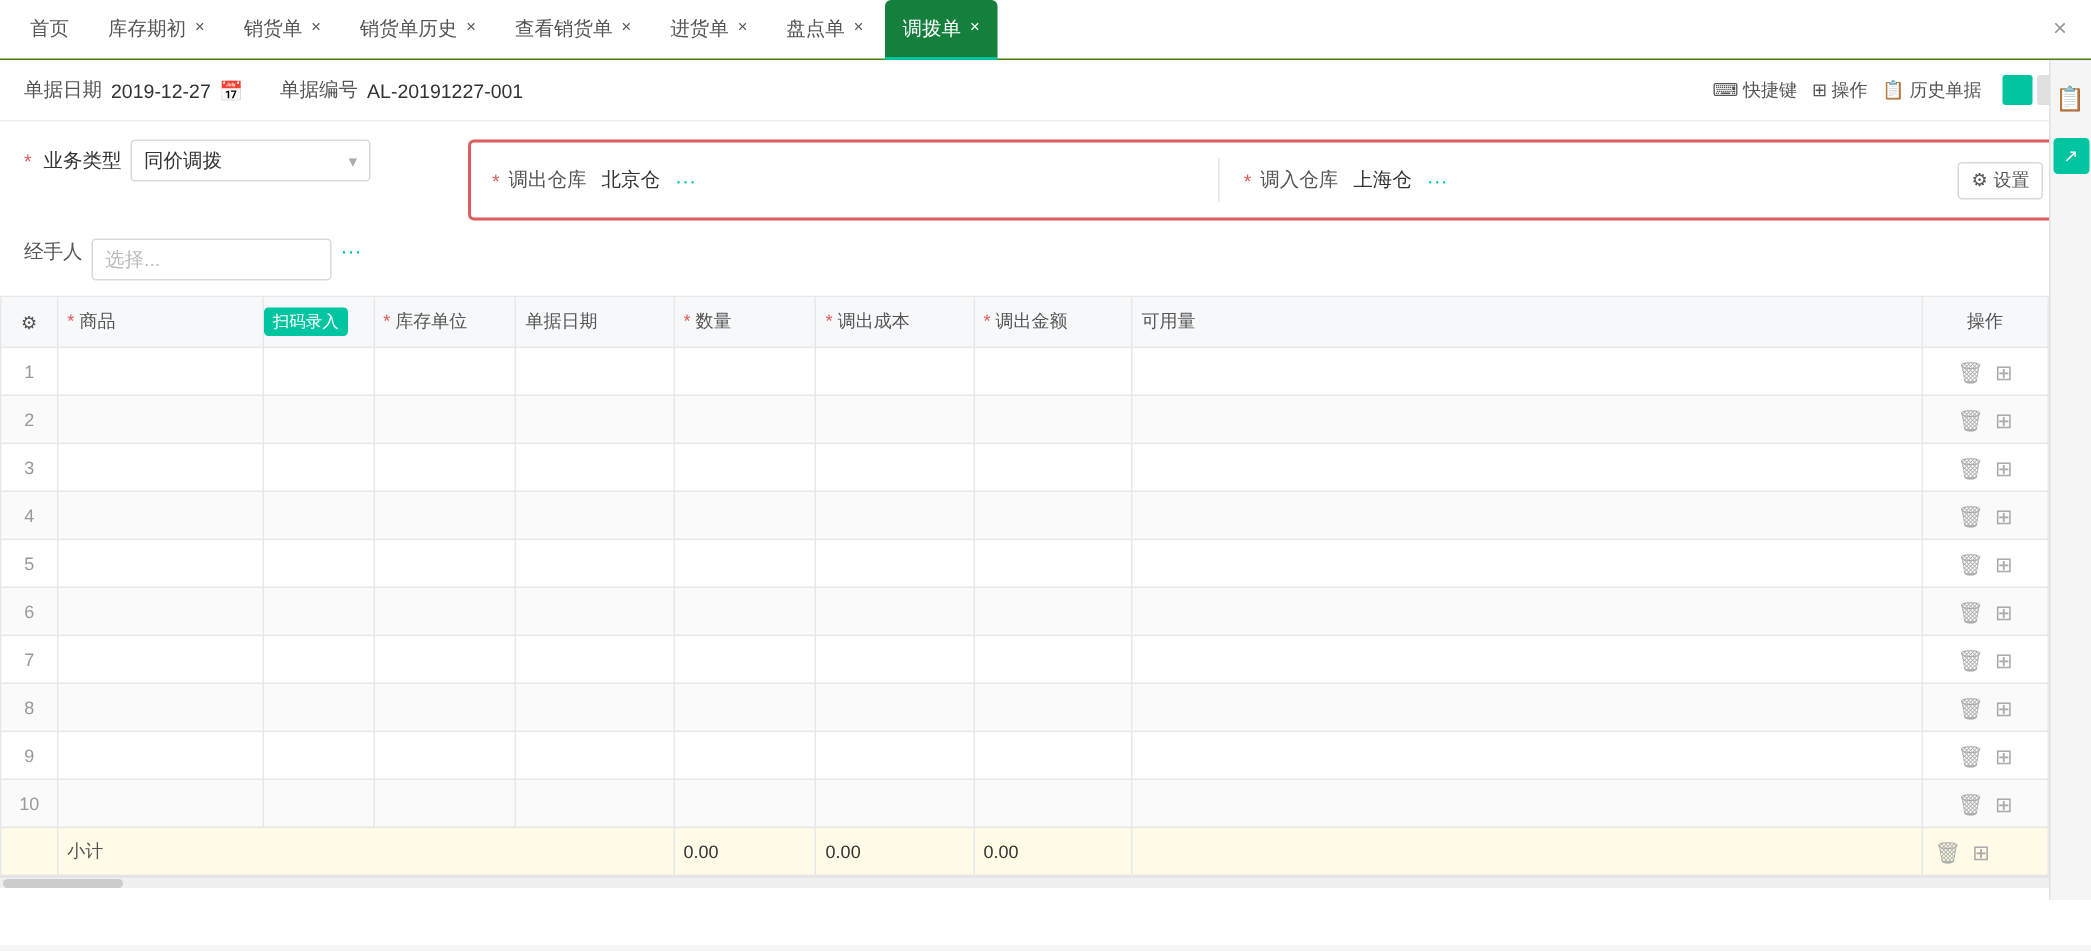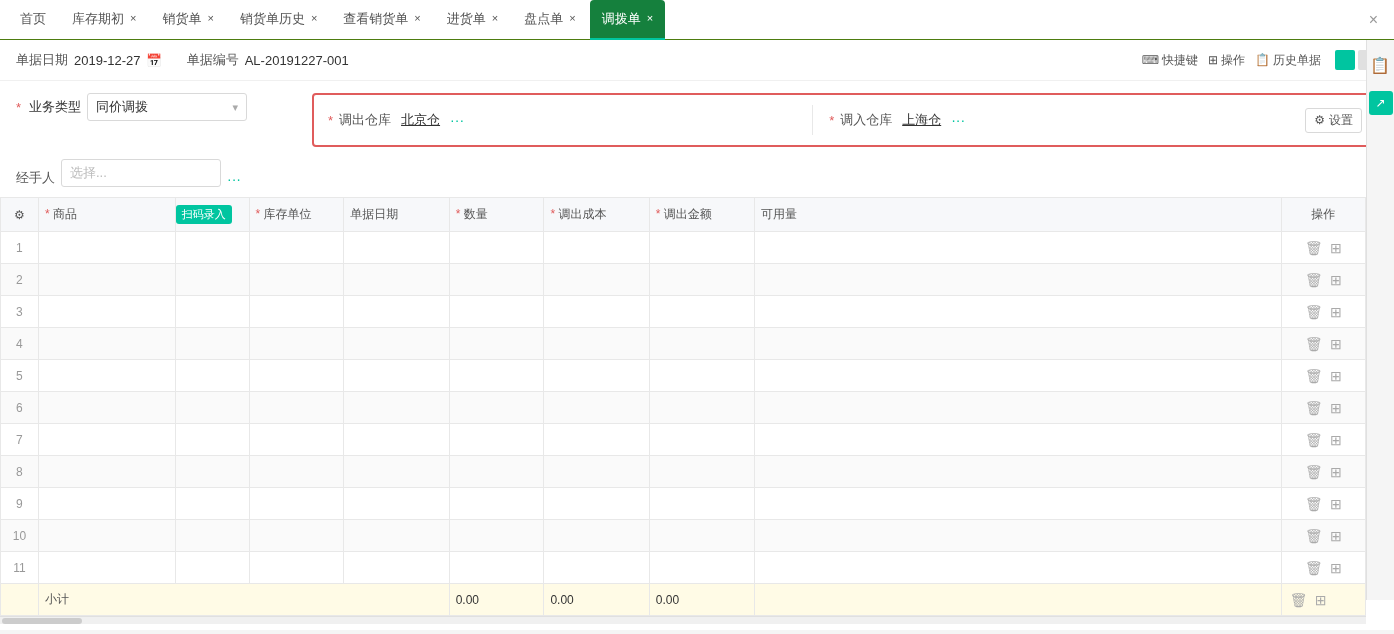--- a/index.html
+++ b/index.html
@@ -56,31 +56,31 @@
       padding: 12px 16px; display: flex; align-items: flex-start; gap: 16px; flex-wrap: wrap;
     }
     .form-left { display: flex; flex-direction: column; gap: 10px; min-width: 280px; }
     .form-right {
       flex: 1; border: 2px solid #e05c5c; border-radius: 4px; padding: 10px 14px;
       display: flex; align-items: center; gap: 0; min-width: 600px;
     }
     .field-group {
       display: flex; align-items: center; gap: 6px; flex: 1;
     }
-    .field-value { color: #333; font-weight: 500; text-decoration: underline; }
+    .field-value { color: #333; font-weight: 500; }
     .field-more { color: #00c5a0; cursor: pointer; margin-left: 4px; font-size: 14px; }
     .field-divider { width: 1px; height: 30px; background: #e8e8e8; margin: 0 16px; }
     .settings-btn {
       display: flex; align-items: center; gap: 4px; color: #555; cursor: pointer;
       border: 1px solid #d9d9d9; border-radius: 3px; padding: 3px 8px; font-size: 12px;
       margin-left: 8px;
     }
 
     
-    .form-row2 { padding: 0 16px 10px; display: flex; align-items: flex-end; gap: 6px; }
+    .form-row2 { padding: 0 16px 10px; display: flex; align-items: flex-start; gap: 6px; }
     .select-field {
       display: flex; align-items: center; gap: 20px; border: 1px solid #d9d9d9;
       border-radius: 3px; padding: 4px 8px; min-width: 160px; background: #fff; cursor: pointer;
     }
     .select-field .chevron { color: #aaa; font-size: 11px; }
     .input-placeholder { color: #bbb; }
 
     
     .data-table { width: 100%; border-collapse: collapse; font-size: 12px; }
     .data-table thead tr { background: #f7f8fa; }
@@ -405,35 +405,20 @@
     <td></td>
     <td></td>
     <td></td>
     <td class="action-cell">
       <span class="action-icon">🗑</span>
       <span class="action-icon">⊞</span>
     </td>
   </tr>
           <tr>
     <td class="row-num">10</td>
-    <td></td>
-    <td></td>
-    <td></td>
-    <td></td>
-    <td></td>
-    <td></td>
-    <td></td>
-    <td></td>
-    <td class="action-cell">
-      <span class="action-icon">🗑</span>
-      <span class="action-icon">⊞</span>
-    </td>
-  </tr>
-          <tr>
-    <td class="row-num">11</td>
     <td></td>
     <td></td>
     <td></td>
     <td></td>
     <td></td>
     <td></td>
     <td></td>
     <td></td>
     <td class="action-cell">
       <span class="action-icon">🗑</span>

